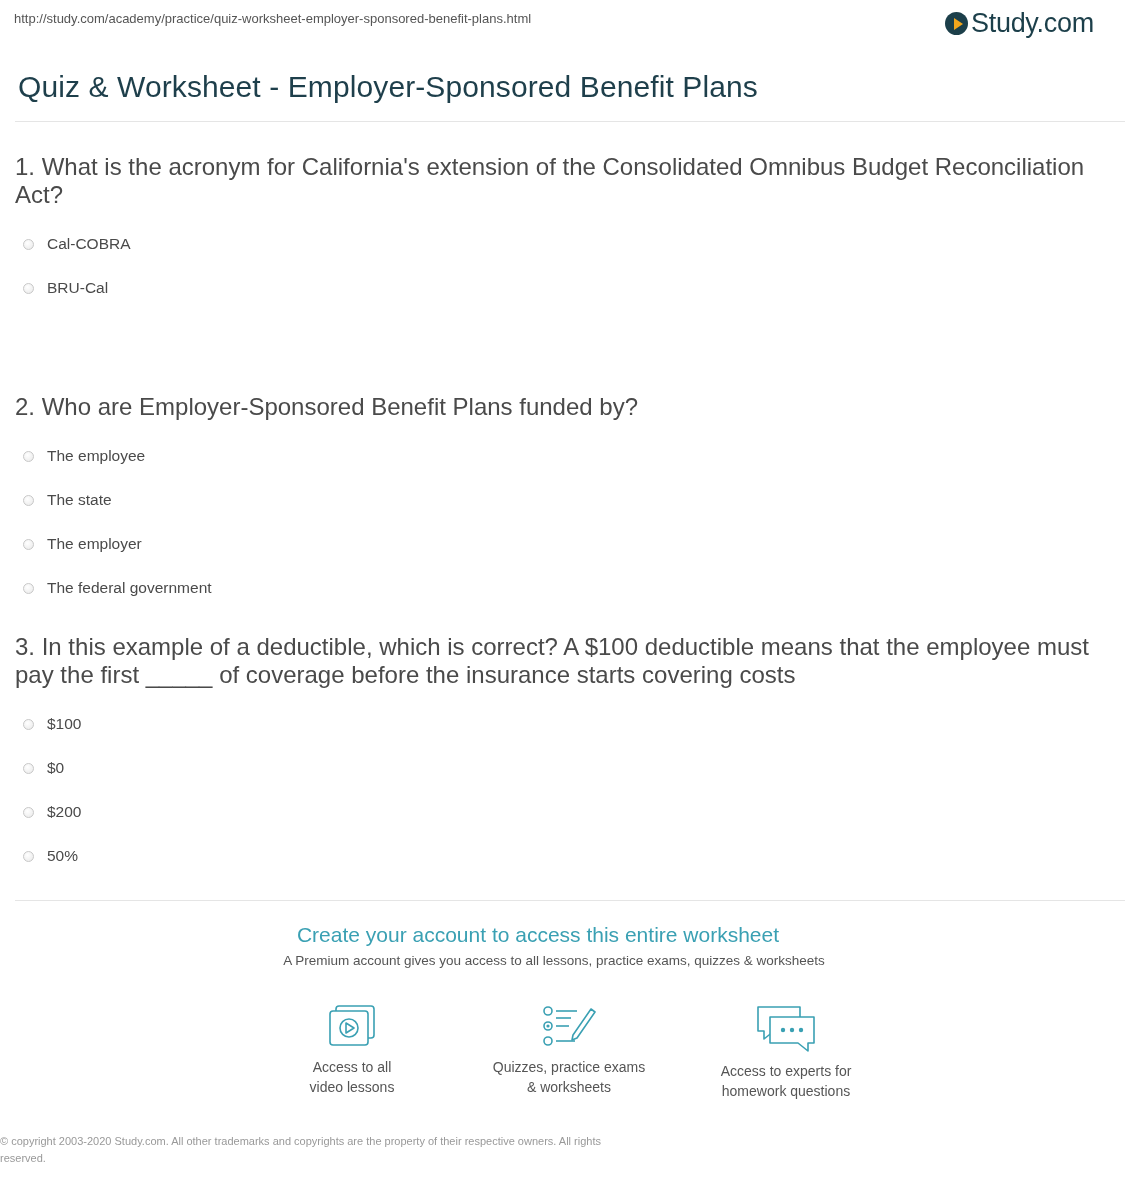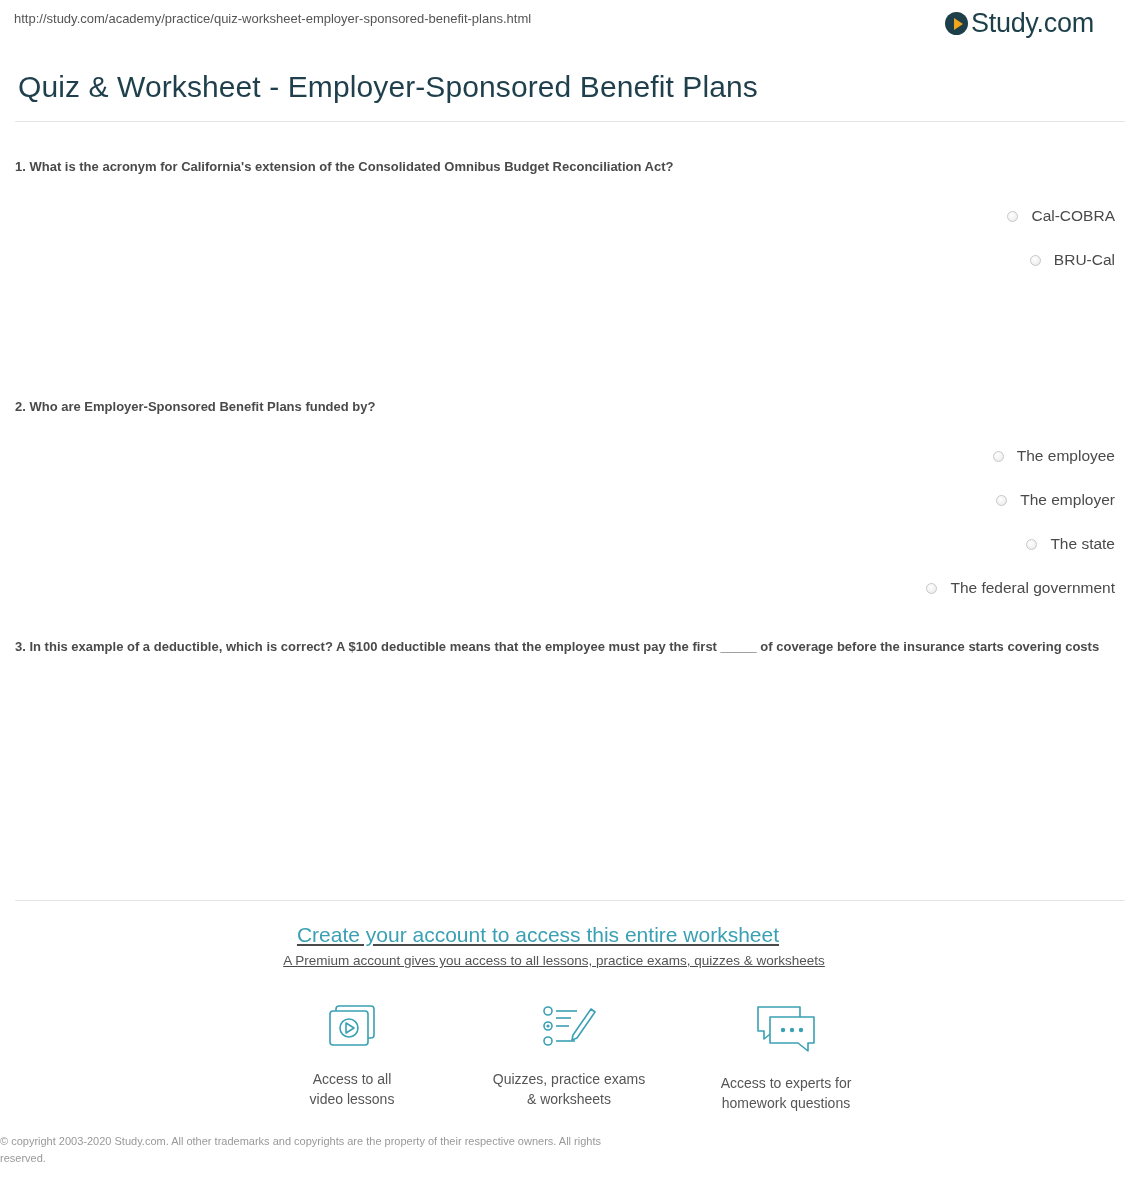--- a/index.html
+++ b/index.html
@@ -36,46 +36,46 @@
       font-size: 30px; font-weight: normal; color: #1e3f4b;
       letter-spacing: 0.1px;
     }
     .rule {
       position: absolute; left: 15px; width: 1110px; height: 1px; background: #e5e5e5;
     }
     .question {
       position: absolute; left: 15px; width: 1100px;
     }
     .q-text {
-      font-size: 13px; font-weight: bold; color: #4a4a4a; line-height: 28px;
+      font-size: 24px; font-weight: normal; color: #4a4a4a; line-height: 28px;
     }
     .answers { list-style: none; margin-top: 13px; }
     .answer {
-      display: flex; align-items: center; height: 44px; padding-left: 8px; justify-content: flex-end;
+      display: flex; align-items: center; height: 44px; padding-left: 8px;
     }
     .radio {
       width: 11px; height: 11px; border-radius: 50%;
       border: 1px solid #c8c8c8; background: radial-gradient(circle at 40% 35%, #ffffff 0%, #e8e8e8 100%);
       margin-right: 13px; flex: 0 0 auto;
     }
     .a-text { font-size: 15.5px; color: #4a4a4a; }
     .cta {
-      position: absolute; left: 0; top: 923px; width: 1076px; text-align: center; text-decoration: underline;
+      position: absolute; left: 0; top: 923px; width: 1076px; text-align: center;
     }
     .cta-title { font-size: 21px; color: #3aa0b3; font-weight: normal; }
     .cta-sub { font-size: 13.5px; color: #555; margin-top: 6px; padding-left: 32px; }
     .features {
       position: absolute; top: 1003px; left: 0; width: 1140px;
     }
     .feature {
       position: absolute; width: 200px; text-align: center;
     }
     .feature svg { display: block; margin: 0 auto; }
     .feature-label {
-      font-size: 14px; color: #555; line-height: 20px; margin-top: 20px;
+      font-size: 14px; color: #555; line-height: 20px; margin-top: 8px;
     }
     .footer {
       position: absolute; left: 0; top: 1133px; width: 1140px; text-align: left;
       font-size: 11px; color: #999; line-height: 17px;
     }
     .footer span { display: block; }
   </style>
 </head>
 <body>
 
@@ -108,35 +108,53 @@
 
 <div class="question" style="top:393px;">
   <div class="q-text">2. Who are Employer-Sponsored Benefit Plans funded by?</div>
   <ul class="answers">
     <li class="answer">
         <span class="radio"></span>
         <span class="a-text">The employee</span>
       </li>
     <li class="answer">
         <span class="radio"></span>
+        <span class="a-text">The state</span>
+      </li>
+    <li class="answer">
+        <span class="radio"></span>
         <span class="a-text">The employer</span>
-      </li>
-    <li class="answer">
-        <span class="radio"></span>
-        <span class="a-text">The state</span>
       </li>
     <li class="answer">
         <span class="radio"></span>
         <span class="a-text">The federal government</span>
       </li>
   </ul>
 </div>
 
 <div class="question" style="top:633px;">
   <div class="q-text">3. In this example of a deductible, which is correct? A $100 deductible means that the employee must pay the first _____ of coverage before the insurance starts covering costs</div>
+  <ul class="answers">
+    <li class="answer">
+        <span class="radio"></span>
+        <span class="a-text">$100</span>
+      </li>
+    <li class="answer">
+        <span class="radio"></span>
+        <span class="a-text">$0</span>
+      </li>
+    <li class="answer">
+        <span class="radio"></span>
+        <span class="a-text">$200</span>
+      </li>
+    <li class="answer">
+        <span class="radio"></span>
+        <span class="a-text">50%</span>
+      </li>
+  </ul>
 </div>
 
 <div class="rule" style="top:900px;"></div>
 
 <div class="cta">
   <div class="cta-title">Create your account to access this entire worksheet</div>
   <div class="cta-sub">A Premium account gives you access to all lessons, practice exams, quizzes &amp; worksheets</div>
 </div>
 
 <div class="features">

